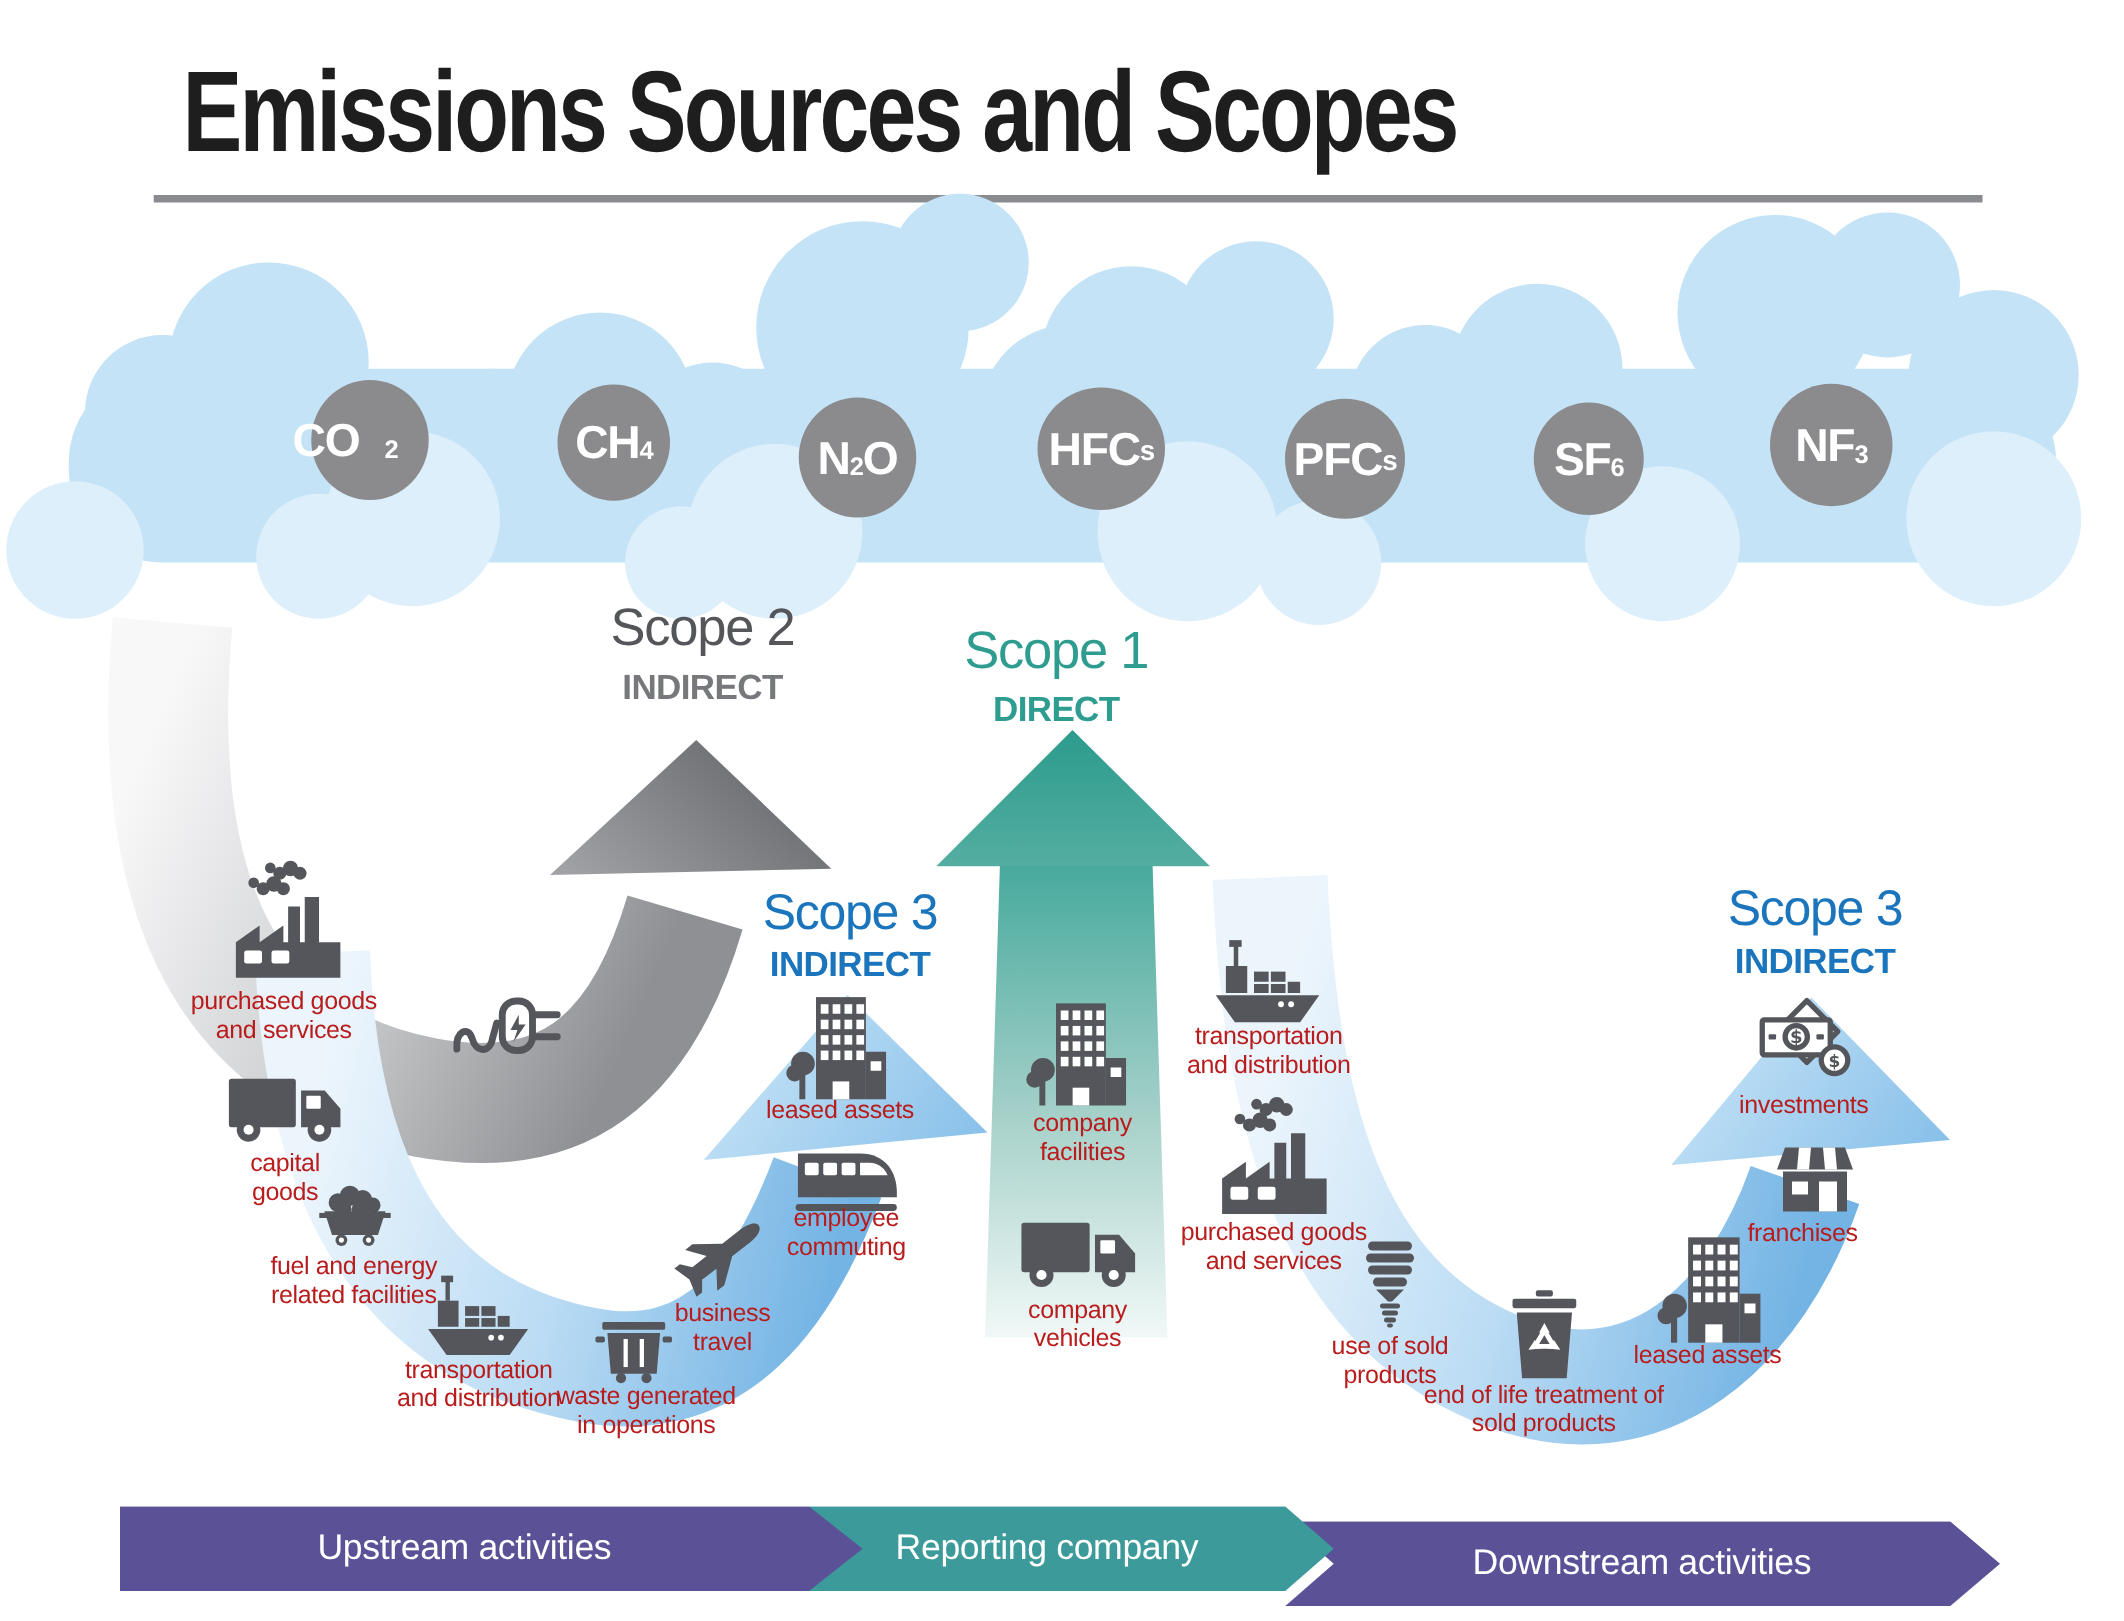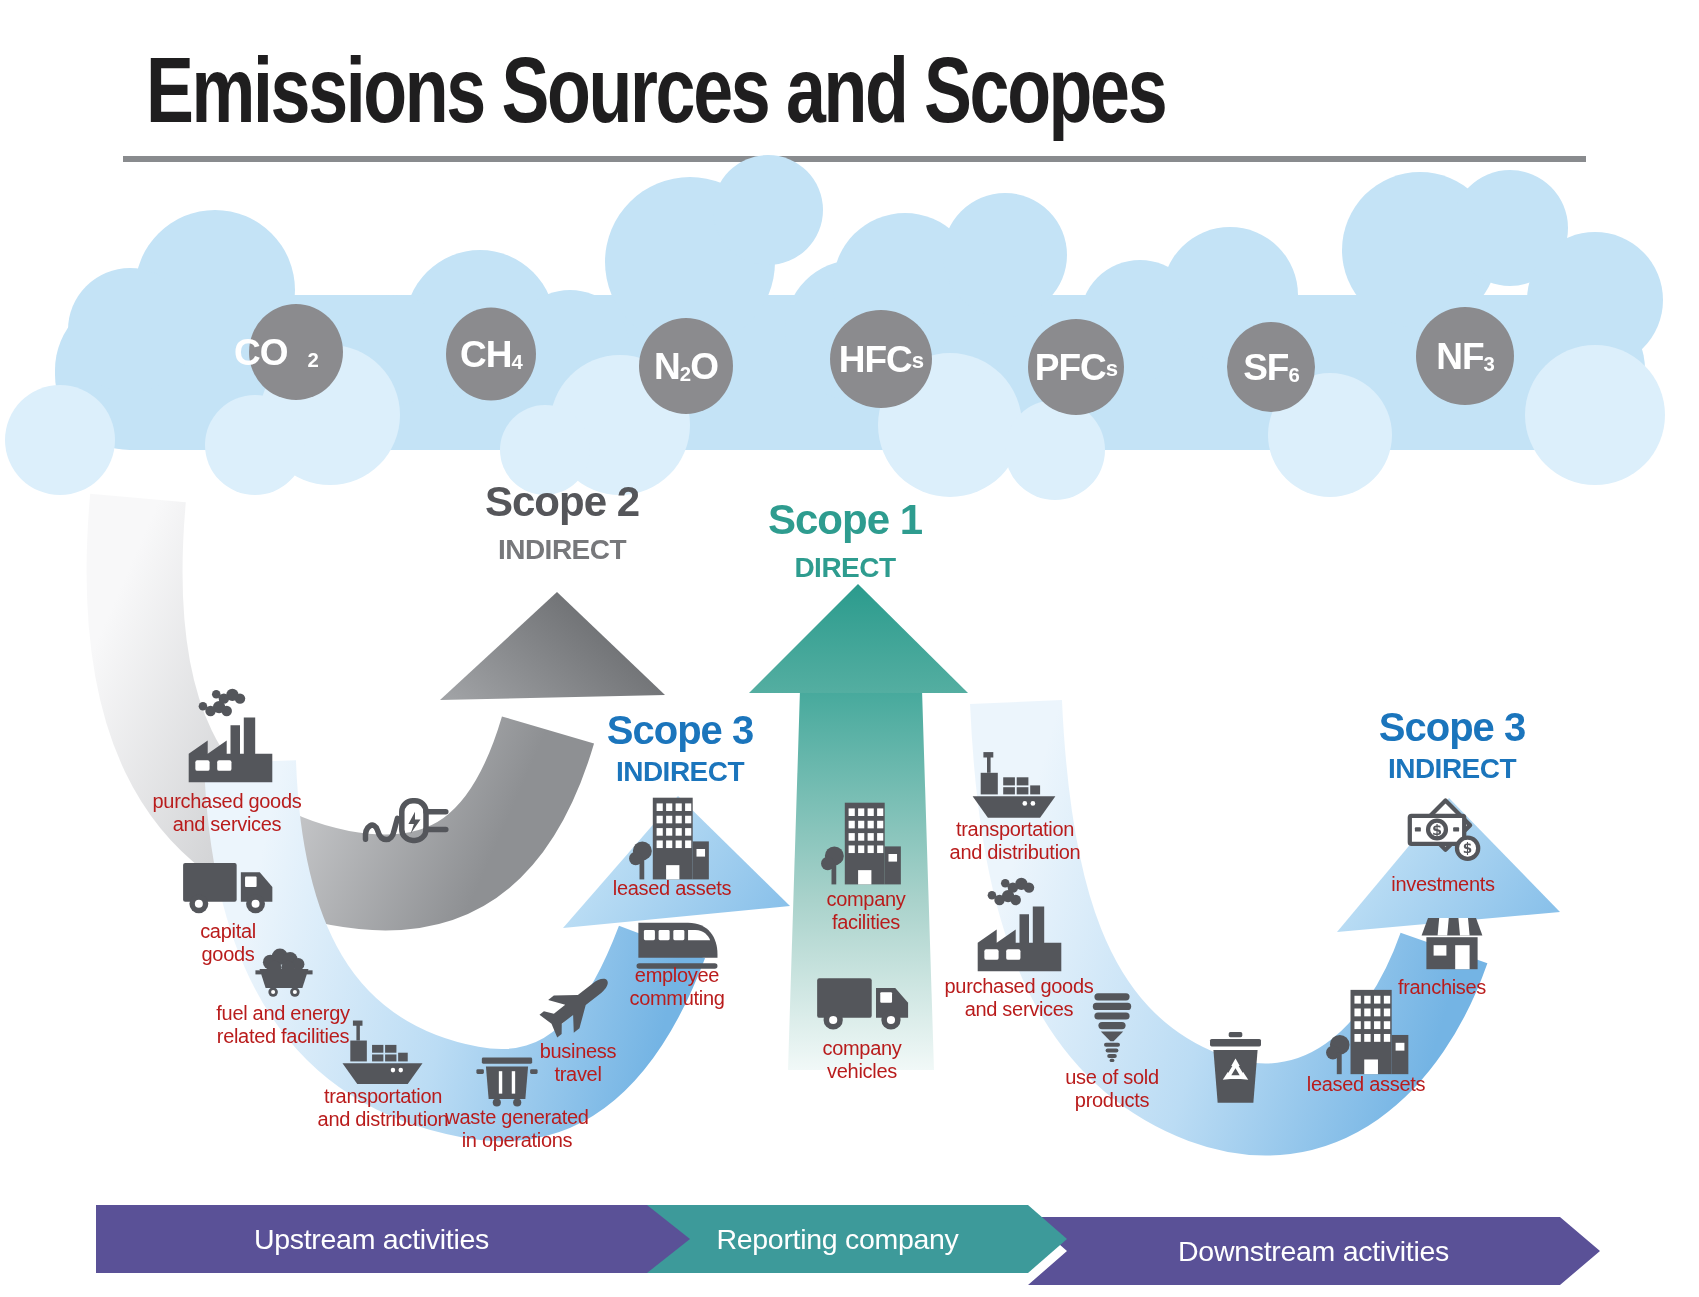--- a/index.html
+++ b/index.html
@@ -9,21 +9,21 @@
          letter-spacing:-3px;transform:scaleX(0.78);transform-origin:left top;white-space:nowrap;}
   .rule{position:absolute;left:123px;top:156px;width:1463px;height:6px;background:#898B8E;}
   svg.layer{position:absolute;left:0;top:0;}
   
   .gas{position:absolute;border-radius:50%;background:#8B8B8E;color:#fff;display:flex;
        align-items:center;justify-content:center;transform:translate(-50%,-50%);
        font-weight:bold;font-size:37px;letter-spacing:-1px;line-height:1;}
   .gsub{font-size:0.55em;vertical-align:baseline;position:relative;top:0.38em;}
   .gsmall{font-size:0.6em;position:relative;top:0.08em;}
   
-  .scope-name{position:absolute;transform:translateX(-50%);font-weight:bold;font-size:40px;
+  .scope-name{position:absolute;transform:translateX(-50%);font-weight:normal;font-size:40px;
               letter-spacing:-1px;white-space:nowrap;}
   .scope-type{position:absolute;transform:translateX(-50%);font-weight:bold;font-size:28px;
               letter-spacing:-0.5px;white-space:nowrap;}
   .c-gray1{color:#55565A}.c-gray2{color:#77787B}.c-teal{color:#2E9C8F}.c-blue{color:#1B75BC}
   .s2name{font-size:42px;}
   
   .lbl{position:absolute;transform:translateX(-50%);text-align:center;white-space:pre-line;
        font-size:20px;line-height:1.17;color:#b91c1c;letter-spacing:-0.3px;}
   
   .bseg{position:absolute;top:1205px;height:68px;}
@@ -411,20 +411,22 @@
   <div class="lbl" style="left:866px;top:888px;">company
 facilities</div>
   <div class="lbl" style="left:862px;top:1037px;">company
 vehicles</div>
   <div class="lbl" style="left:1015px;top:818px;">transportation
 and distribution</div>
   <div class="lbl" style="left:1019px;top:975px;">purchased goods
 and services</div>
   <div class="lbl" style="left:1112px;top:1066px;">use of sold
 products</div>
+  <div class="lbl" style="left:1235px;top:1105px;">end of life treatment of
+sold products</div>
   <div class="lbl" style="left:1366px;top:1073px;">leased assets</div>
   <div class="lbl" style="left:1442px;top:976px;">franchises</div>
   <div class="lbl" style="left:1443px;top:873px;">investments</div>
 
   <div class="bseg seg-dn">
     <div class="btext bt-dn">Downstream activities</div>
   </div>
   <div class="bseg seg-rep">
     <div class="btext bt-rep">Reporting company</div>
   </div>

